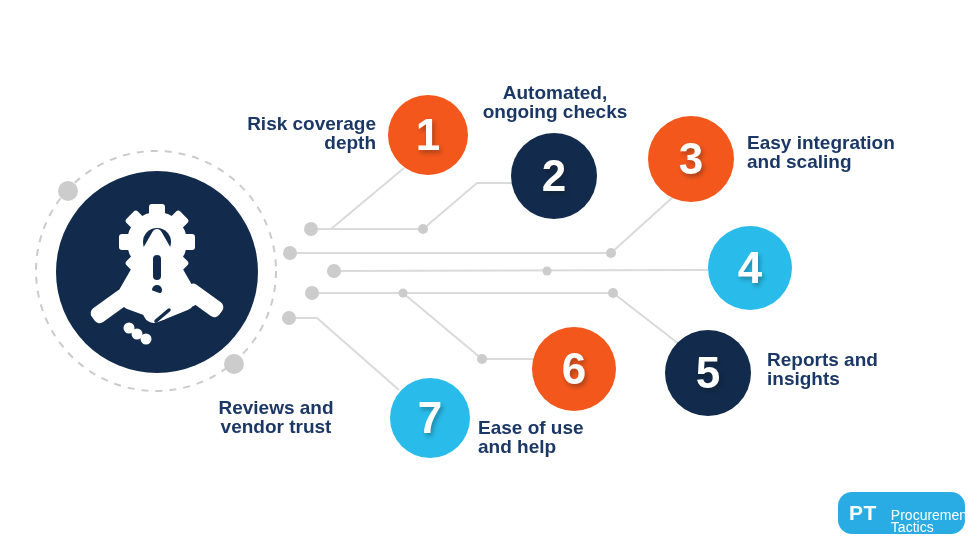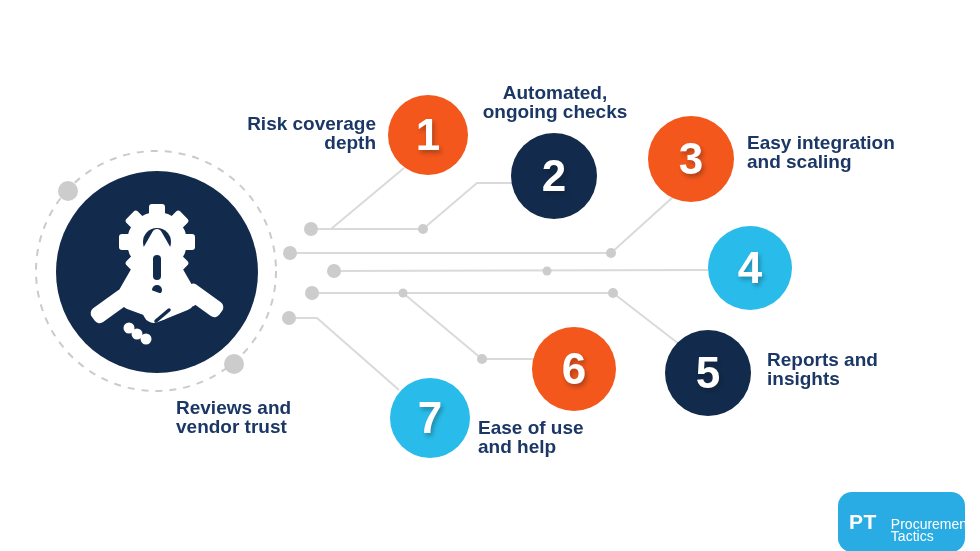--- a/index.html
+++ b/index.html
@@ -38,24 +38,24 @@
   .lbl{
     position:absolute;z-index:3;color:#1B3765;font-weight:bold;
     font-size:19px;line-height:19px;letter-spacing:0;
   }
   .l1{left:180px;top:114px;width:196px;text-align:right;}
   .l2{left:455px;top:83px;width:200px;text-align:center;}
   .l3{left:747px;top:133px;width:215px;text-align:left;}
   .l4{left:806px;top:252px;width:170px;text-align:left;}
   .l5{left:767px;top:350px;width:170px;text-align:left;}
   .l6{left:478px;top:418px;width:200px;text-align:left;}
-  .l7{left:176px;top:398px;width:200px;text-align:left;}
+  .l7{left:176px;top:398px;width:200px;text-align:center;}
   
   .logo{
-    position:absolute;left:838px;top:492px;width:127px;height:60px;z-index:3;
+    position:absolute;left:838px;top:492px;width:127px;height:42px;z-index:3;
     border-radius:14px;display:flex;align-items:center;color:#ffffff;
   }
   .logo .initials{font-weight:bold;font-size:21px;padding-left:11px;letter-spacing:.5px;}
   .logo .divider{width:2px;height:30px;background:rgba(255,255,255,.95);margin:0 7px 0 7px;}
   .logo .name{font-size:14px;line-height:12.5px;font-weight:normal;margin-top:16px;}
 </style>
 </head>
 <body>
 
 <div id="canvas">

